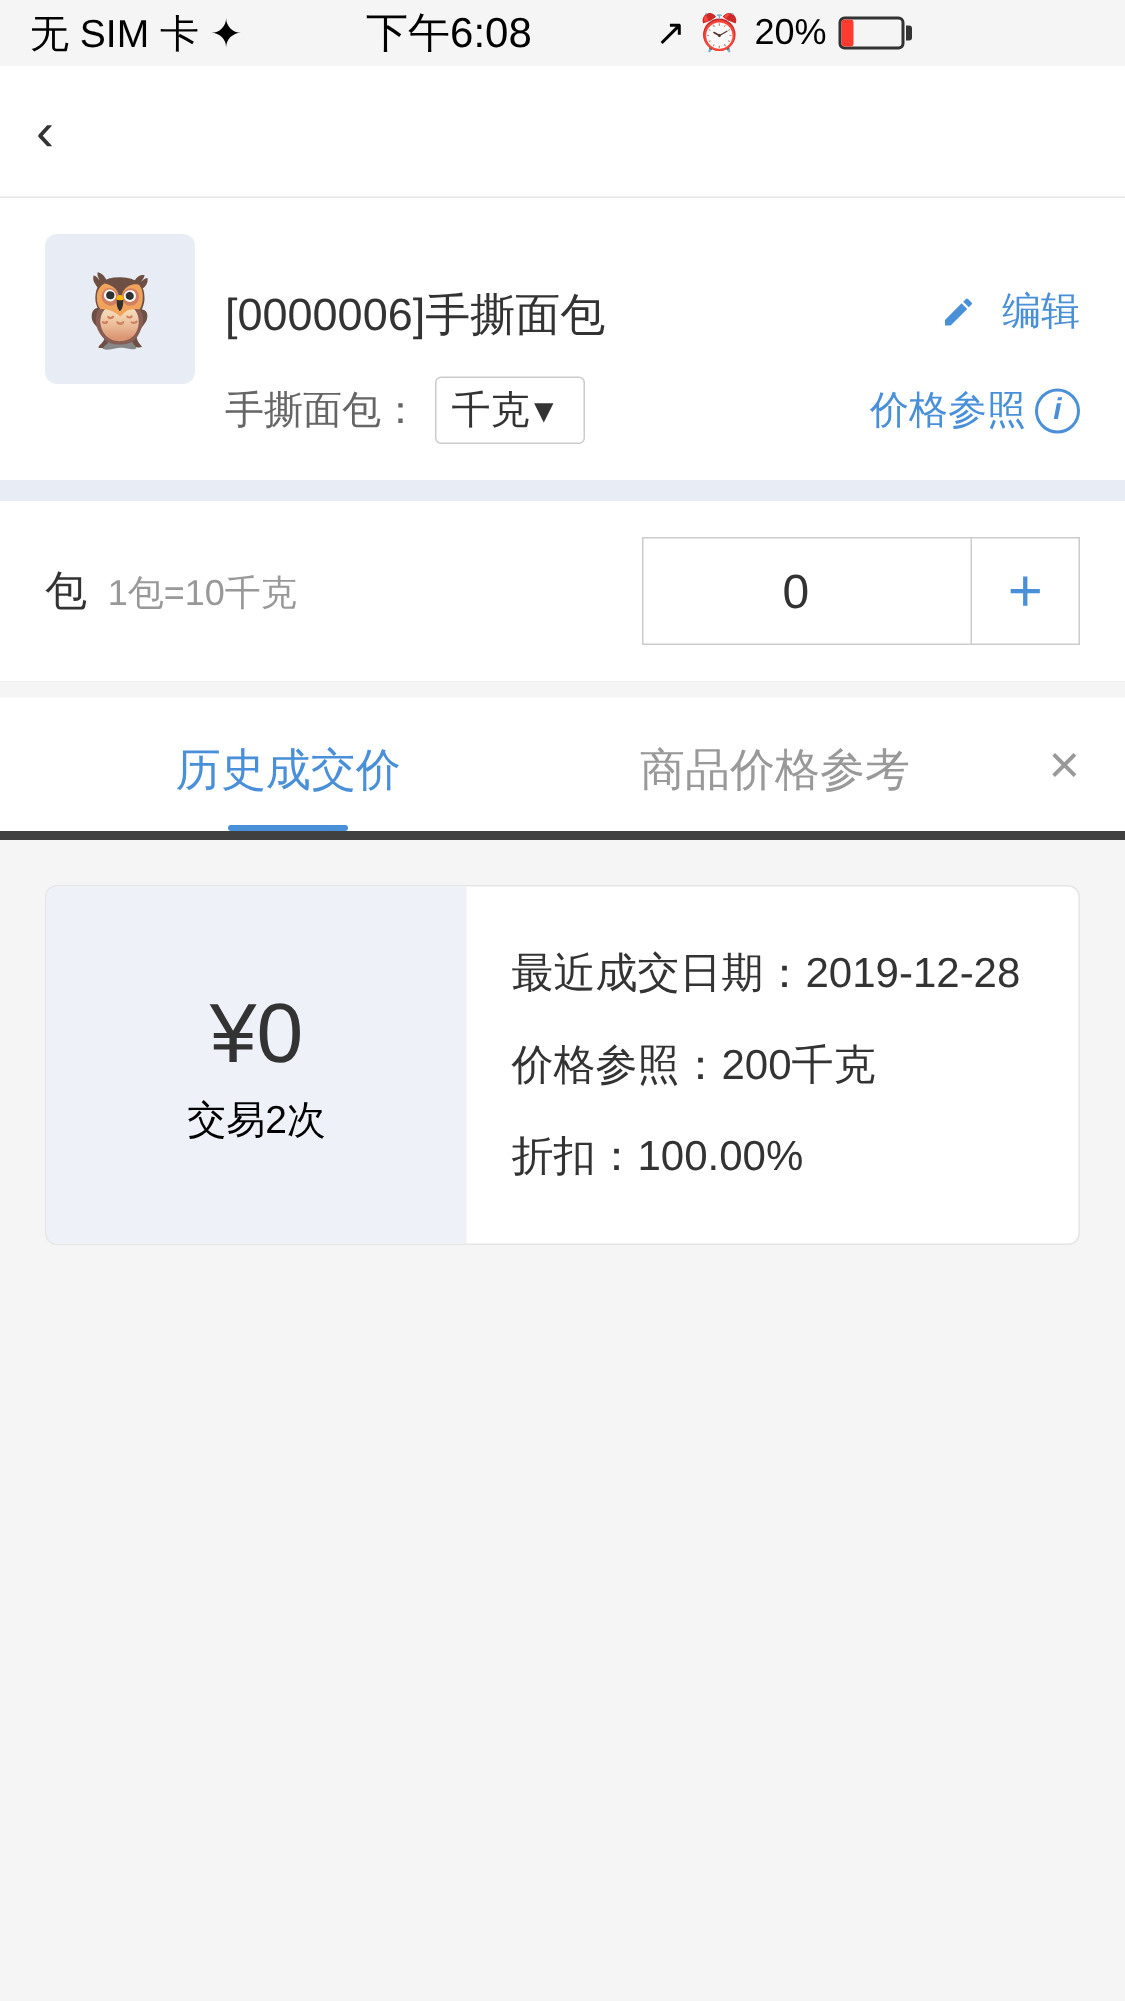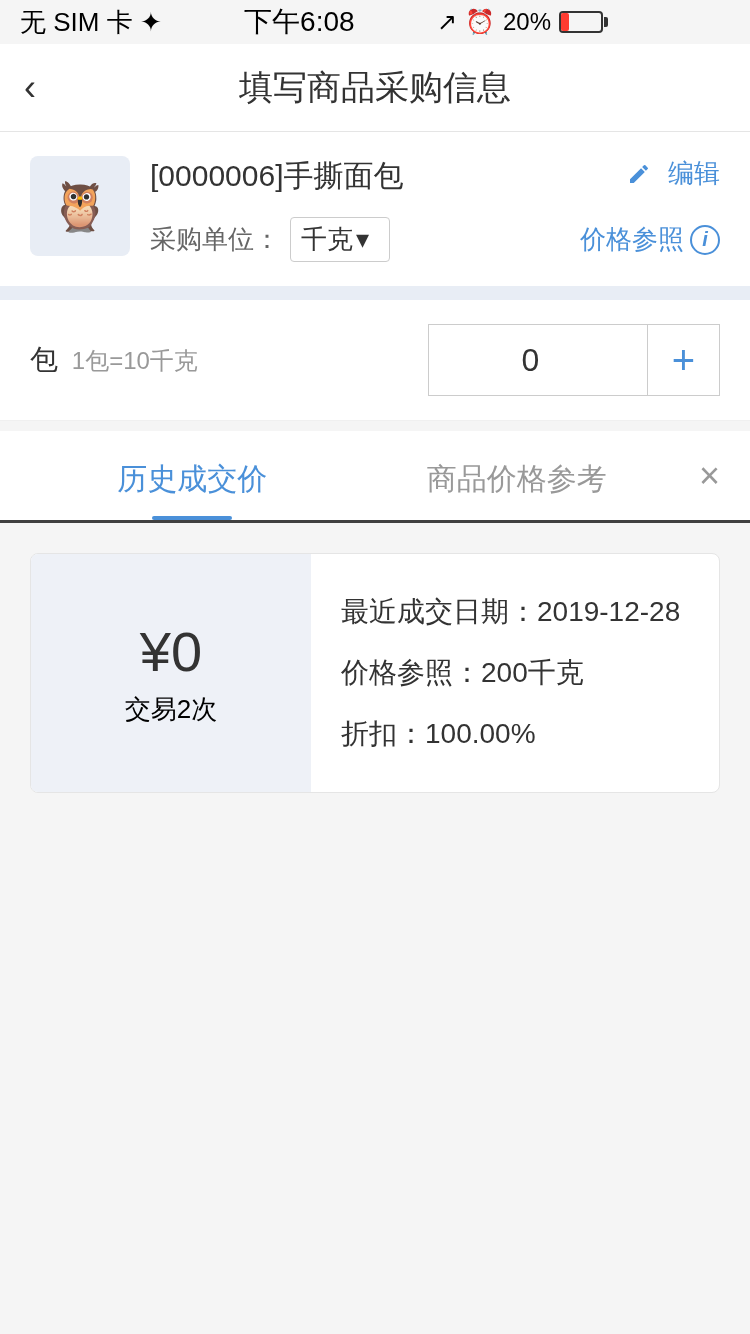--- a/index.html
+++ b/index.html
@@ -92,20 +92,21 @@
       justify-content: center;
       flex-shrink: 0;
       overflow: hidden;
     }
     .owl-icon {
       font-size: 48px;
       color: #7a8fa0;
     }
     .product-info {
       flex: 1;
+      margin-top: 34px;
     }
     .product-header {
       display: flex;
       justify-content: space-between;
       align-items: flex-start;
       margin-bottom: 20px;
     }
     .product-name {
       font-size: 30px;
       color: #333;
@@ -211,21 +212,21 @@
       justify-content: center;
       cursor: pointer;
     }
 
     
     .tabs {
       width: 750px;
       background: #fff;
       display: flex;
       align-items: center;
-      border-bottom: 3px solid #404040;
+      border-bottom: 6px solid #404040;
       padding: 0 30px;
       position: relative;
       margin-top: 10px;
     }
     .tab-item {
       flex: 1;
       text-align: center;
       padding: 28px 0 20px;
       font-size: 30px;
       color: #999;
@@ -326,40 +327,39 @@
     <span>⏰</span>
     <span>20%</span>
     <div class="battery">
       <div class="battery-fill"></div>
     </div>
   </div>
 </div>
 
 <div class="header">
   <span class="header-back">‹</span>
-  <span class="header-title">填写商品采购信息</span>
 </div>
 
 <div class="product-card">
   <div class="product-icon">
     <span class="owl-icon">🦉</span>
   </div>
   <div class="product-info">
     <div class="product-header">
       <span class="product-name">[0000006]手撕面包</span>
       <span class="edit-btn">
         <svg width="24" height="24" viewBox="0 0 24 24" fill="none">
           <path d="M3 17.25V21h3.75L17.81 9.94l-3.75-3.75L3 17.25zM20.71 7.04a1 1 0 000-1.41l-2.34-2.34a1 1 0 00-1.41 0l-1.83 1.83 3.75 3.75 1.83-1.83z" fill="#4a90d9"></path>
         </svg>
         <span>编辑</span>
       </span>
     </div>
     <div class="product-unit-row">
       <div class="unit-left">
-        <span>采购单位：</span>
+        <span>手撕面包：</span>
         <div class="unit-dropdown">
           <span>千克</span>
           <span>▾</span>
         </div>
       </div>
       <div class="price-ref">
         <span>价格参照</span>
         <span class="info-circle">i</span>
       </div>
     </div>

